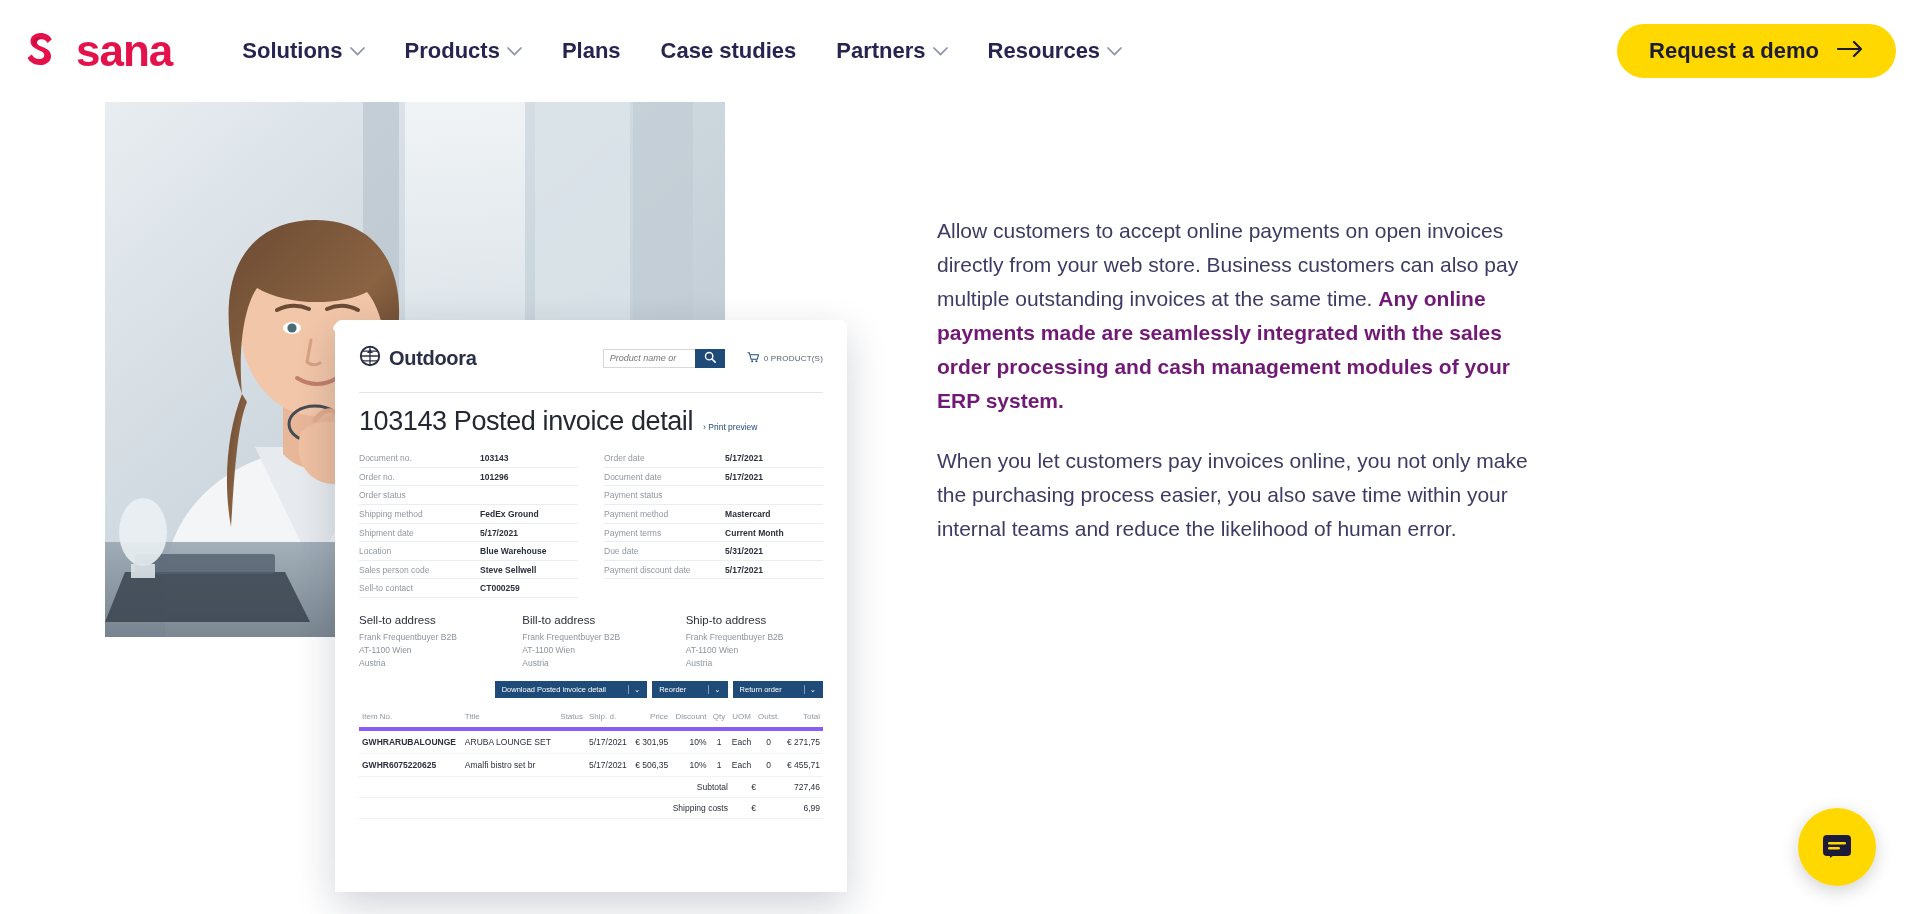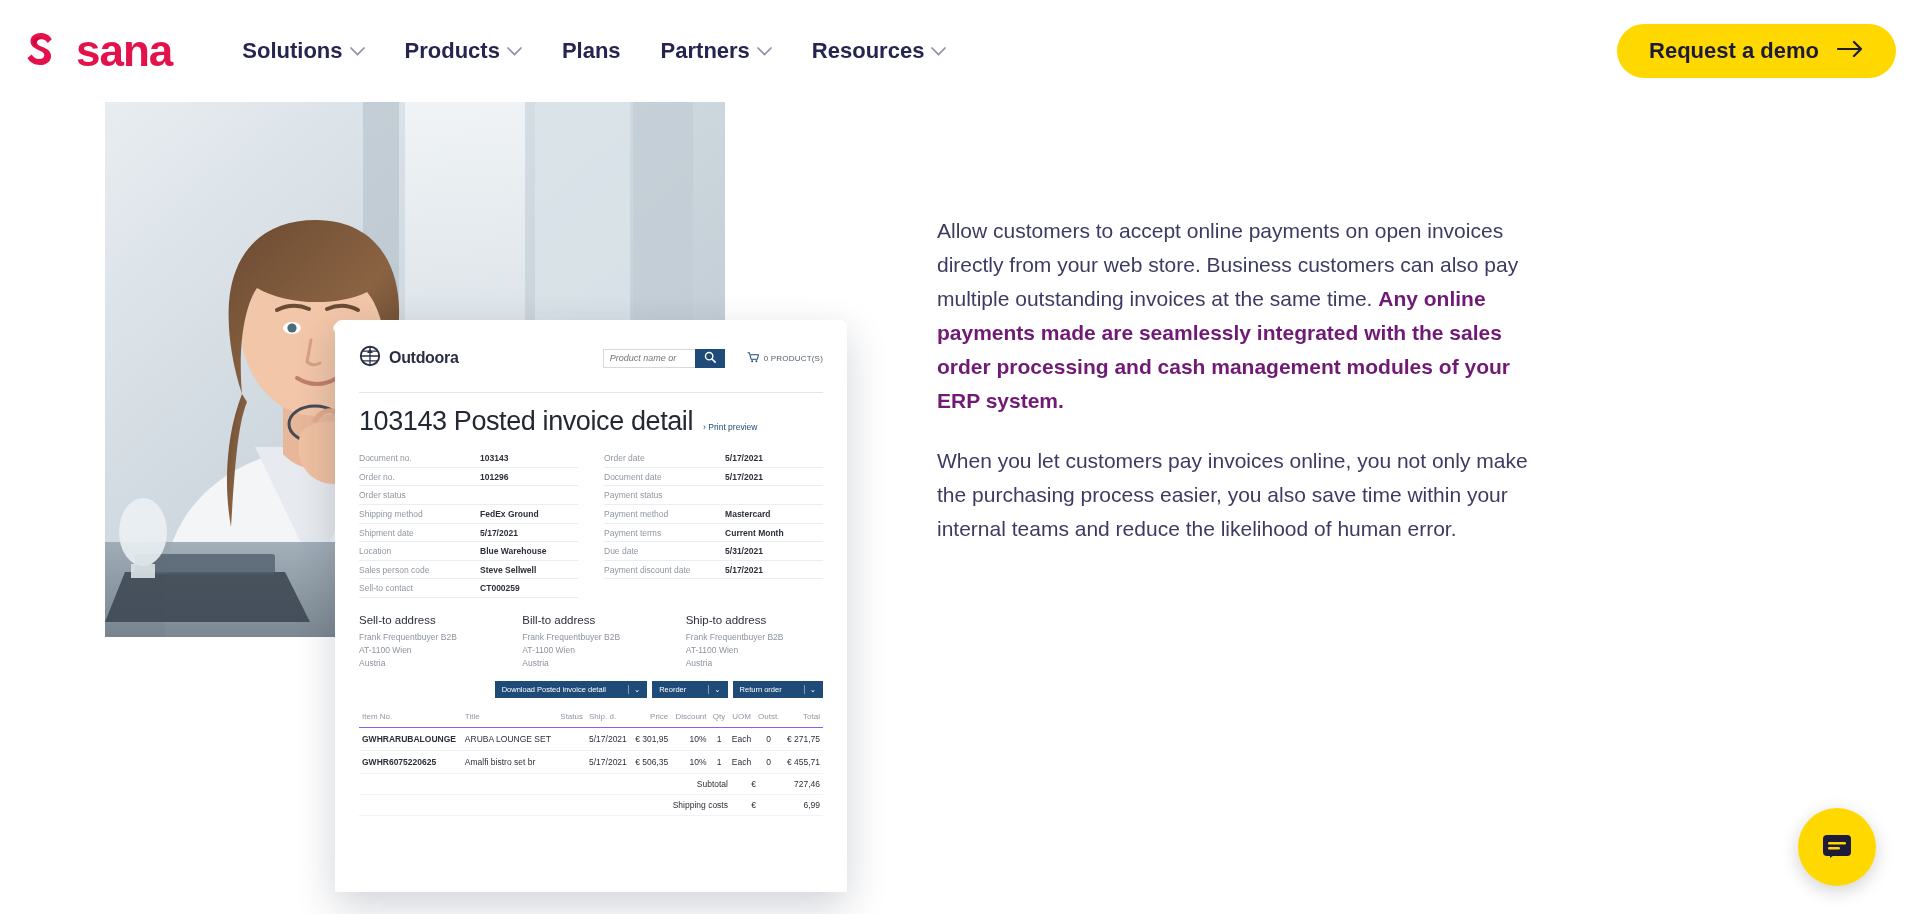--- a/index.html
+++ b/index.html
@@ -106,21 +106,21 @@
     display: flex;
     align-items: center;
     height: 40px;
   }
   .brand {
     display: flex;
     align-items: center;
     gap: 8px;
   }
   .brand-name {
-    font-size: 16px;
+    font-size: 20px;
     font-weight: 700;
     color: #2b2f45;
     letter-spacing: -0.3px;
   }
   .inv-search {
     margin-left: auto;
     display: flex;
     align-items: stretch;
     height: 19px;
   }
@@ -234,21 +234,21 @@
     padding-left: 5px;
   }
 
   .items { margin-top: 14px; width: 100%; border-collapse: collapse; }
   .items th {
     font-size: 8px;
     font-weight: 400;
     color: #9097a1;
     text-align: left;
     padding: 0 3px 6px 3px;
-    border-bottom: 1px solid #8b5cf6;
+    border-bottom: 4px solid #8b5cf6;
   }
   .items td {
     font-size: 8.5px;
     color: #2b2f3a;
     padding: 6px 3px;
     border-bottom: 1px solid #f1f2f4;
     white-space: nowrap;
   }
   .items .num { text-align: right; }
   .items .ctr { text-align: center; }
@@ -335,20 +335,23 @@
     <div class="nav-item">
       <span>Products</span>
       <span>
         <svg class="chev" width="15" height="9" viewBox="0 0 15 9">
             <path d="M1 1l6.5 6.5L14 1" stroke="#8c90ab" stroke-width="1.7" fill="none" stroke-linecap="round"></path>
           </svg>
       </span>
     </div>
     <div class="nav-item">
       <span>Plans</span>
+    </div>
+    <div class="nav-item">
+      <span>Case studies</span>
     </div>
     <div class="nav-item">
       <span>Partners</span>
       <span>
         <svg class="chev" width="15" height="9" viewBox="0 0 15 9">
             <path d="M1 1l6.5 6.5L14 1" stroke="#8c90ab" stroke-width="1.7" fill="none" stroke-linecap="round"></path>
           </svg>
       </span>
     </div>
     <div class="nav-item">

